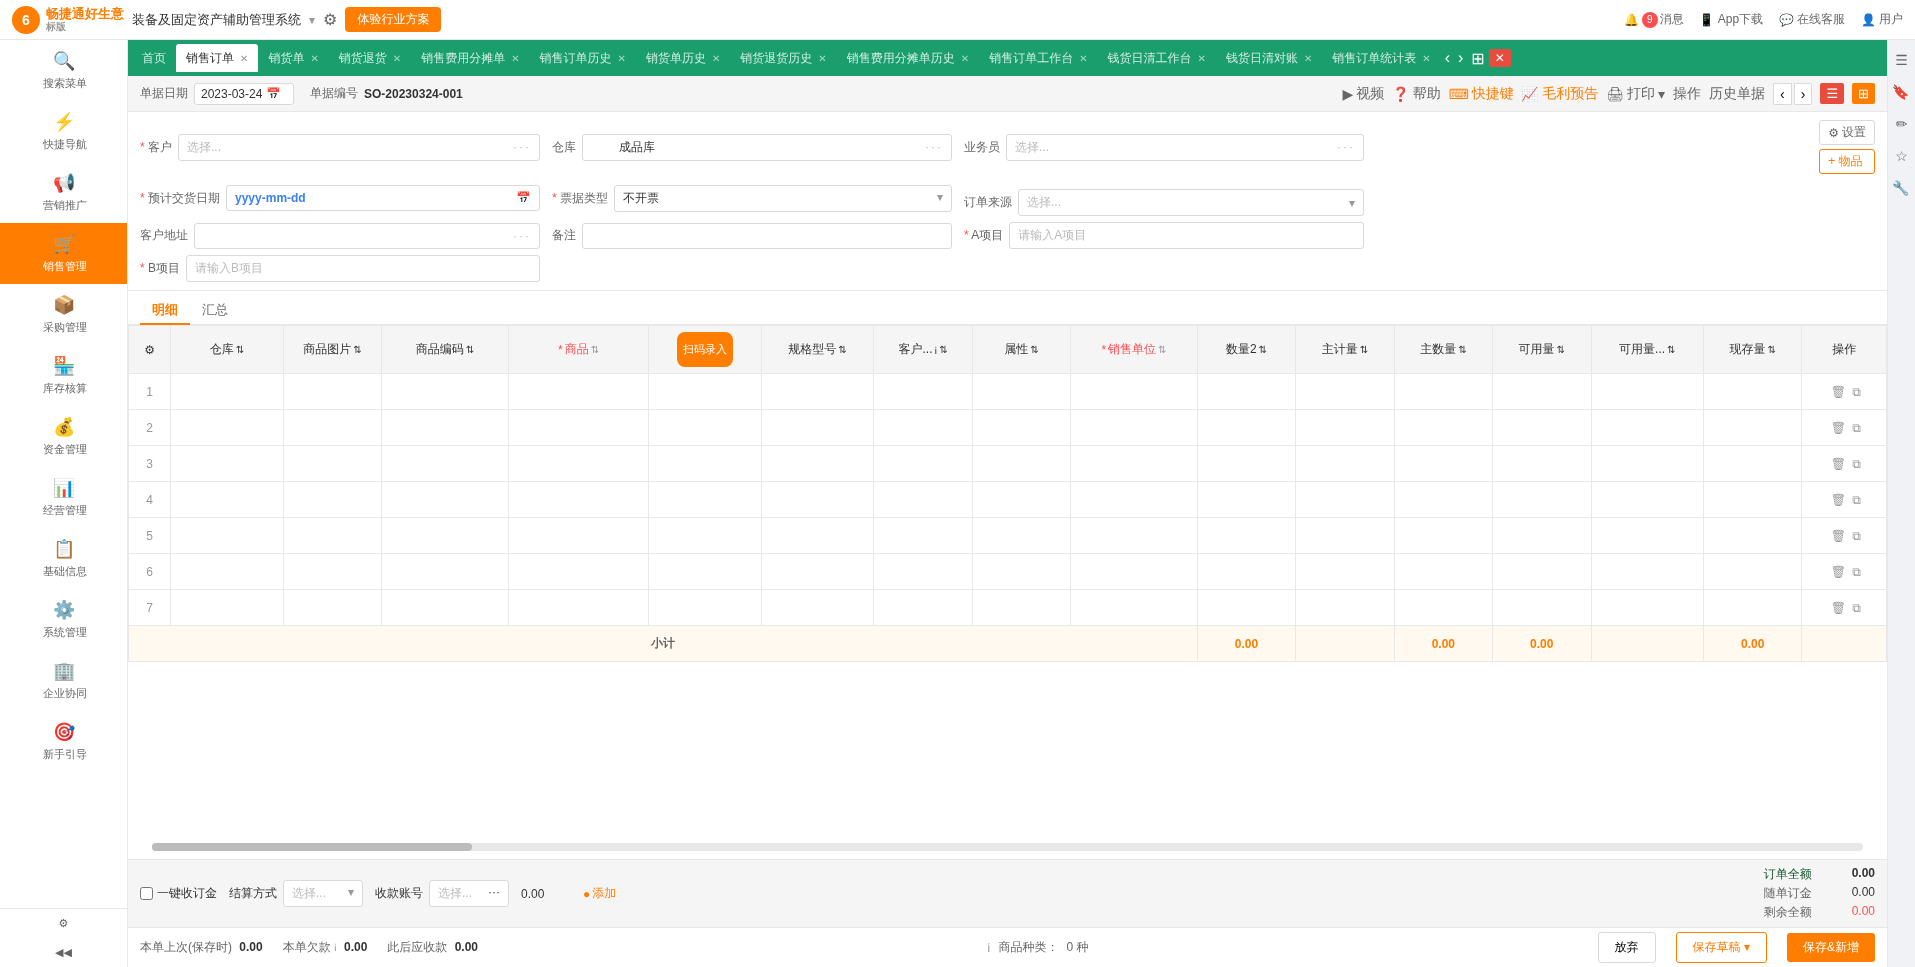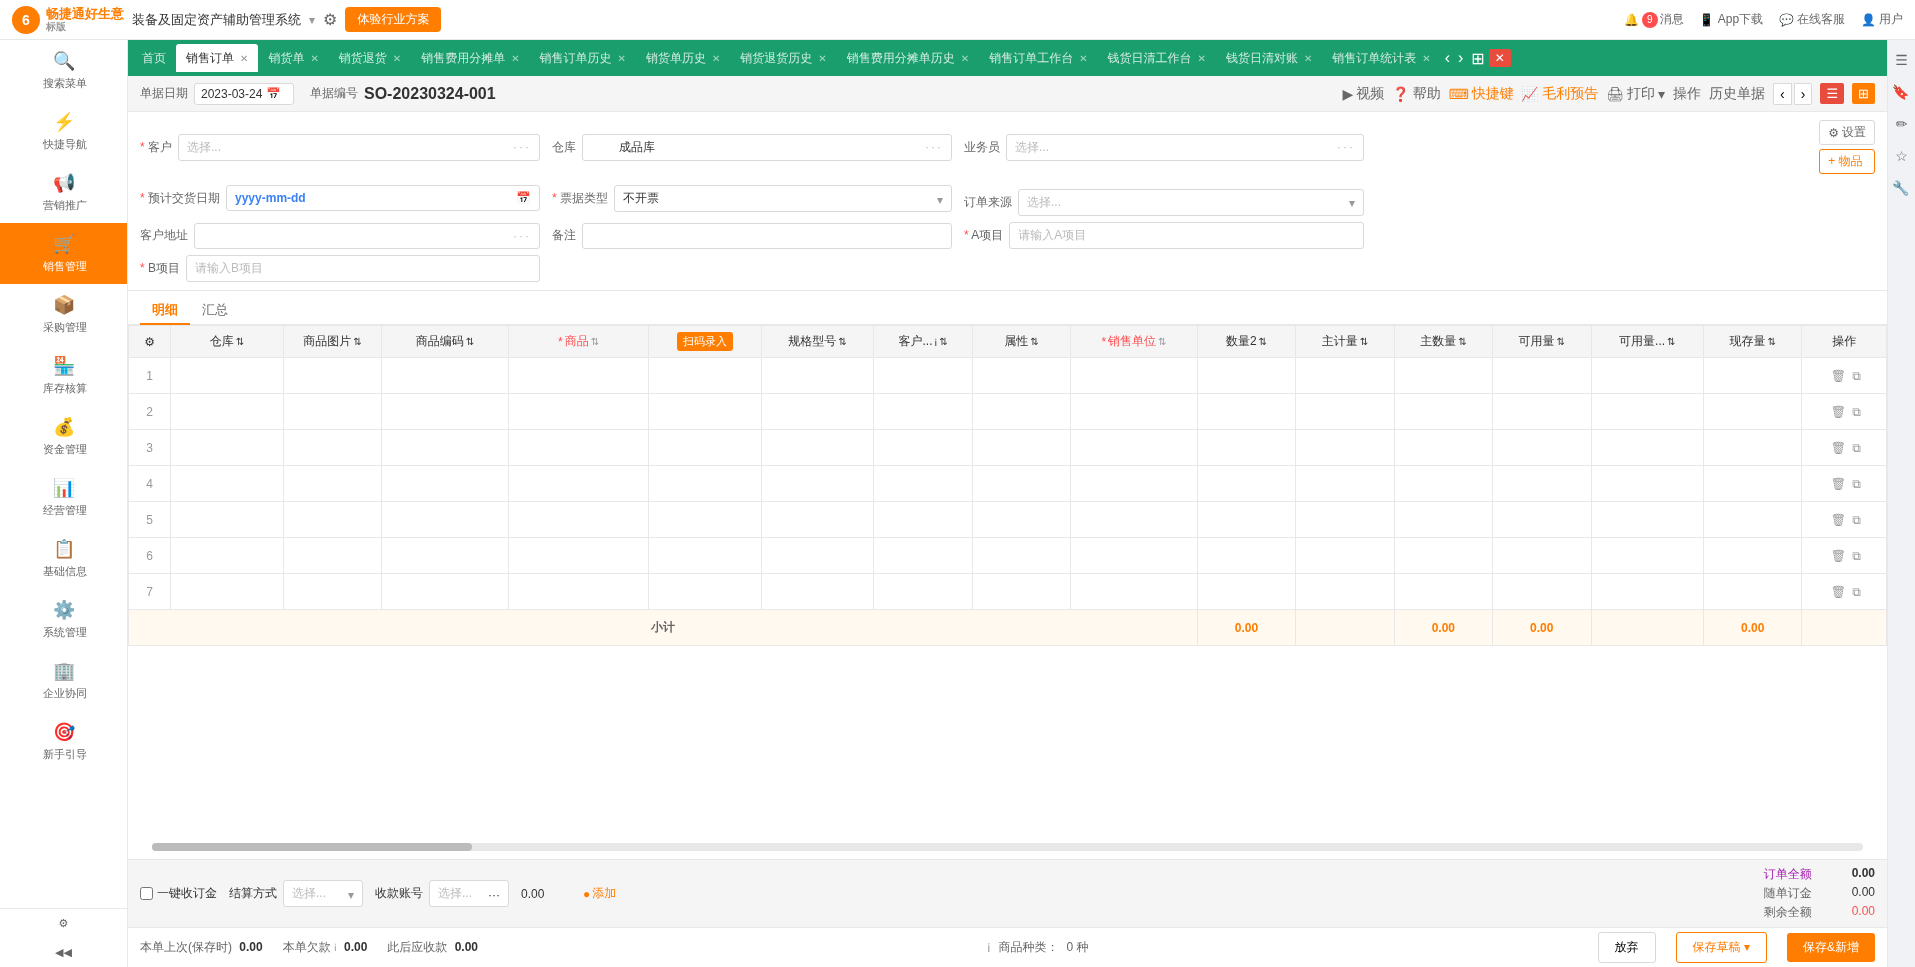--- a/index.html
+++ b/index.html
@@ -47,37 +47,37 @@
     .toolbar-left { display: flex; align-items: center; gap: 16px; flex: 1; }
     .toolbar-right { display: flex; align-items: center; gap: 8px; }
     .toolbar-btn { font-size: 12px; color: #666; cursor: pointer; display: flex; align-items: center; gap: 3px; }
     .toolbar-btn.orange { color: #ff7d00; }
     .toolbar-btn span { font-size: 14px; }
     .field-group { display: flex; align-items: center; gap: 6px; }
     .field-label { color: #666; font-size: 12px; white-space: nowrap; }
     .field-label.required::before { content: '* '; color: #ff4d4f; }
     .field-input { border: 1px solid #d9d9d9; border-radius: 3px; padding: 3px 6px; font-size: 12px; color: #333; background: white; min-width: 120px; }
     .field-input.date { min-width: 100px; }
-    .doc-number { color: #333; font-size: 16px; font-weight: bold; }
+    .doc-number { color: #333; font-size: 12px; font-weight: bold; }
     .form-row { display: flex; align-items: center; gap: 12px; }
     .form-field { display: flex; align-items: center; gap: 6px; flex: 1; }
     .input-placeholder { border: 1px solid #d9d9d9; border-radius: 3px; padding: 4px 8px; font-size: 12px; color: #bbb; background: white; flex: 1; min-height: 26px; display: flex; align-items: center; justify-content: space-between; cursor: pointer; }
     .input-placeholder .dots { color: #bbb; letter-spacing: 2px; }
-    .select-field { border: 1px solid #d9d9d9; border-radius: 3px; padding: 4px 8px; font-size: 12px; color: #333; background: white; flex: 1; min-height: 26px; display: flex; align-items: flex-end; justify-content: space-between; cursor: pointer; }
+    .select-field { border: 1px solid #d9d9d9; border-radius: 3px; padding: 4px 8px; font-size: 12px; color: #333; background: white; flex: 1; min-height: 26px; display: flex; align-items: flex-start; justify-content: space-between; cursor: pointer; }
     .select-field .arrow { color: #999; }
     .date-field { border: 1px solid #d9d9d9; border-radius: 3px; padding: 4px 8px; font-size: 12px; color: #bbb; background: white; min-height: 26px; display: flex; align-items: center; gap: 6px; cursor: pointer; min-width: 160px; }
 
     
     .table-container { flex: 1; overflow: auto; }
     .data-table { width: 100%; border-collapse: collapse; font-size: 12px; }
     .data-table th { background: #f5f5f5; border: 1px solid #e8e8e8; padding: 6px 4px; text-align: center; color: #333; font-weight: normal; white-space: nowrap; position: sticky; top: 0; z-index: 1; }
     .data-table td { border: 1px solid #e8e8e8; padding: 4px; text-align: center; height: 36px; }
     .data-table .row-num { color: #999; width: 30px; }
     .th-sort { cursor: pointer; display: flex; align-items: center; justify-content: center; gap: 2px; }
-    .orange-btn-sm { background: #ff7d00; color: white; border: none; padding: 2px 6px; border-radius: 3px; font-size: 11px; cursor: pointer; }
+    .orange-btn-sm { background: #ff7d00; color: white; border: none; padding: 10px 6px; border-radius: 8px; font-size: 11px; cursor: pointer; }
 
     
     .summary-row td { background: #fff9f0; font-weight: bold; }
     .summary-label { color: #666; }
     .summary-value { color: #ff7d00; }
 
     
     .bottom-area { background: #f5f5f5; border-top: 1px solid #e8e8e8; padding: 6px 12px; display: flex; align-items: center; gap: 12px; flex-shrink: 0; }
     .checkbox-field { display: flex; align-items: center; gap: 4px; }
     .bottom-field { display: flex; align-items: center; gap: 6px; font-size: 12px; }
@@ -727,21 +727,21 @@
             </div>
           </div>
           <span class="bottom-amount">0.00</span>
           <div class="add-btn">
             <span style="color:#ff7d00;">●</span>
             <span>添加</span>
           </div>
 
           <div style="margin-left:auto;display:flex;flex-direction:column;gap:2px;font-size:12px;">
             <div style="display:flex;justify-content:space-between;gap:40px;">
-              <span style="color:#a21caf;">订单全额</span>
+              <span style="color:#14532d;">订单全额</span>
               <span style="color:#333;font-weight:bold;">0.00</span>
             </div>
             <div style="display:flex;justify-content:space-between;gap:40px;">
               <span style="color:#666;">随单订金</span>
               <span style="color:#333;">0.00</span>
             </div>
             <div style="display:flex;justify-content:space-between;gap:40px;">
               <span style="color:#666;">剩余全额</span>
               <span style="color:#ff4d4f;">0.00</span>
             </div>

